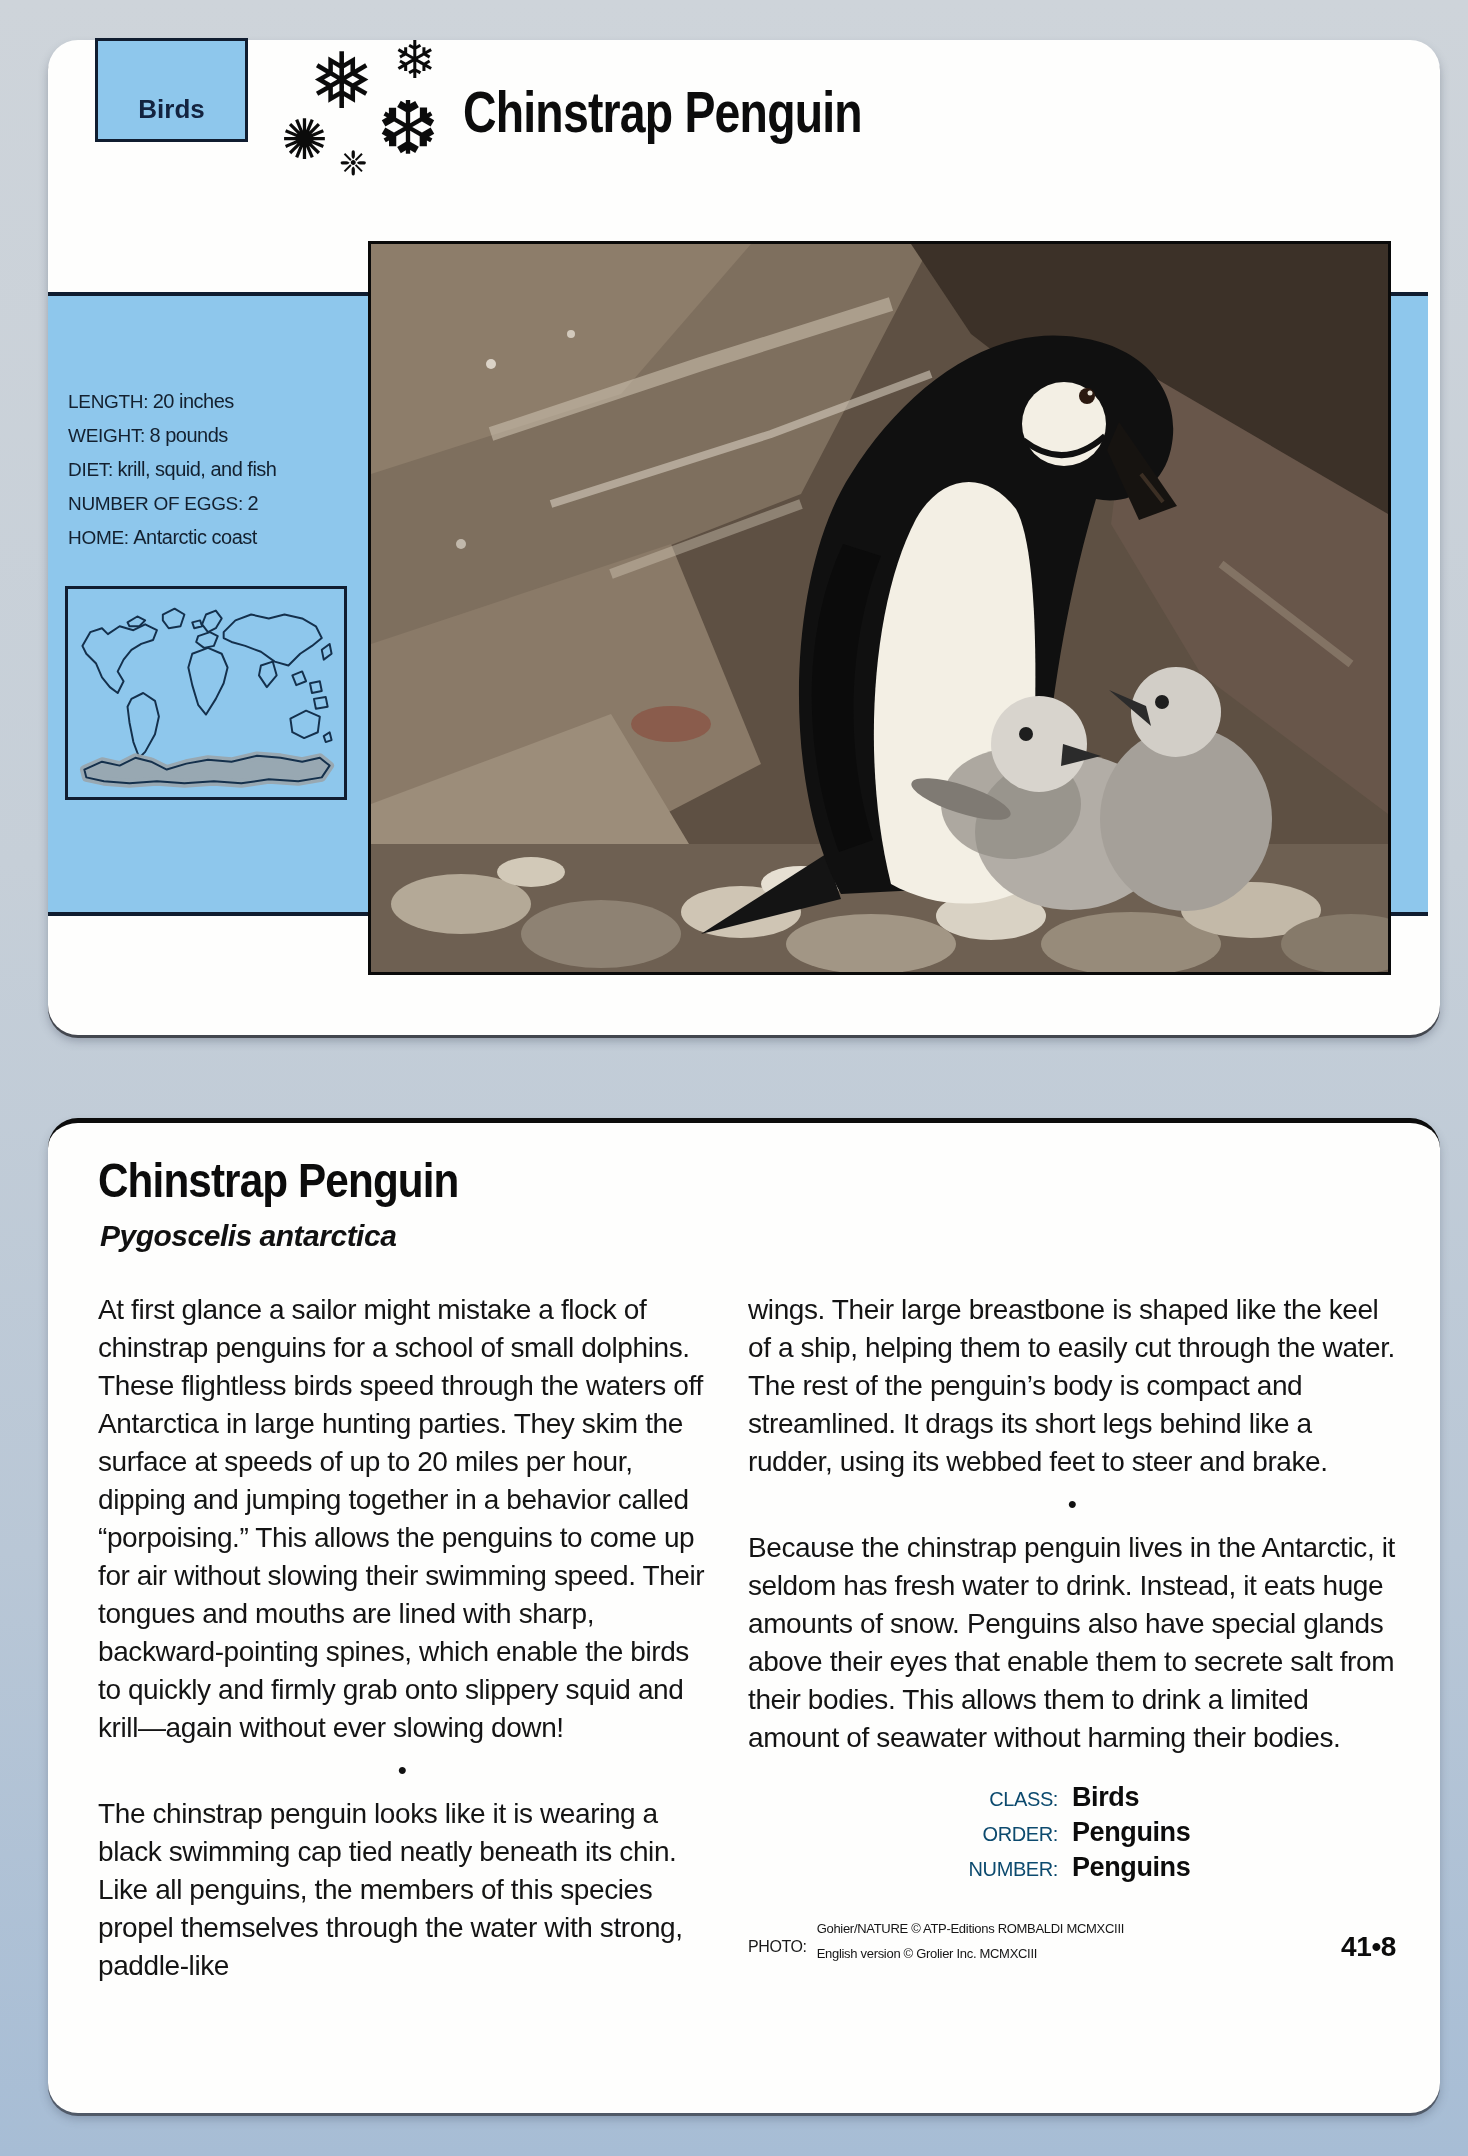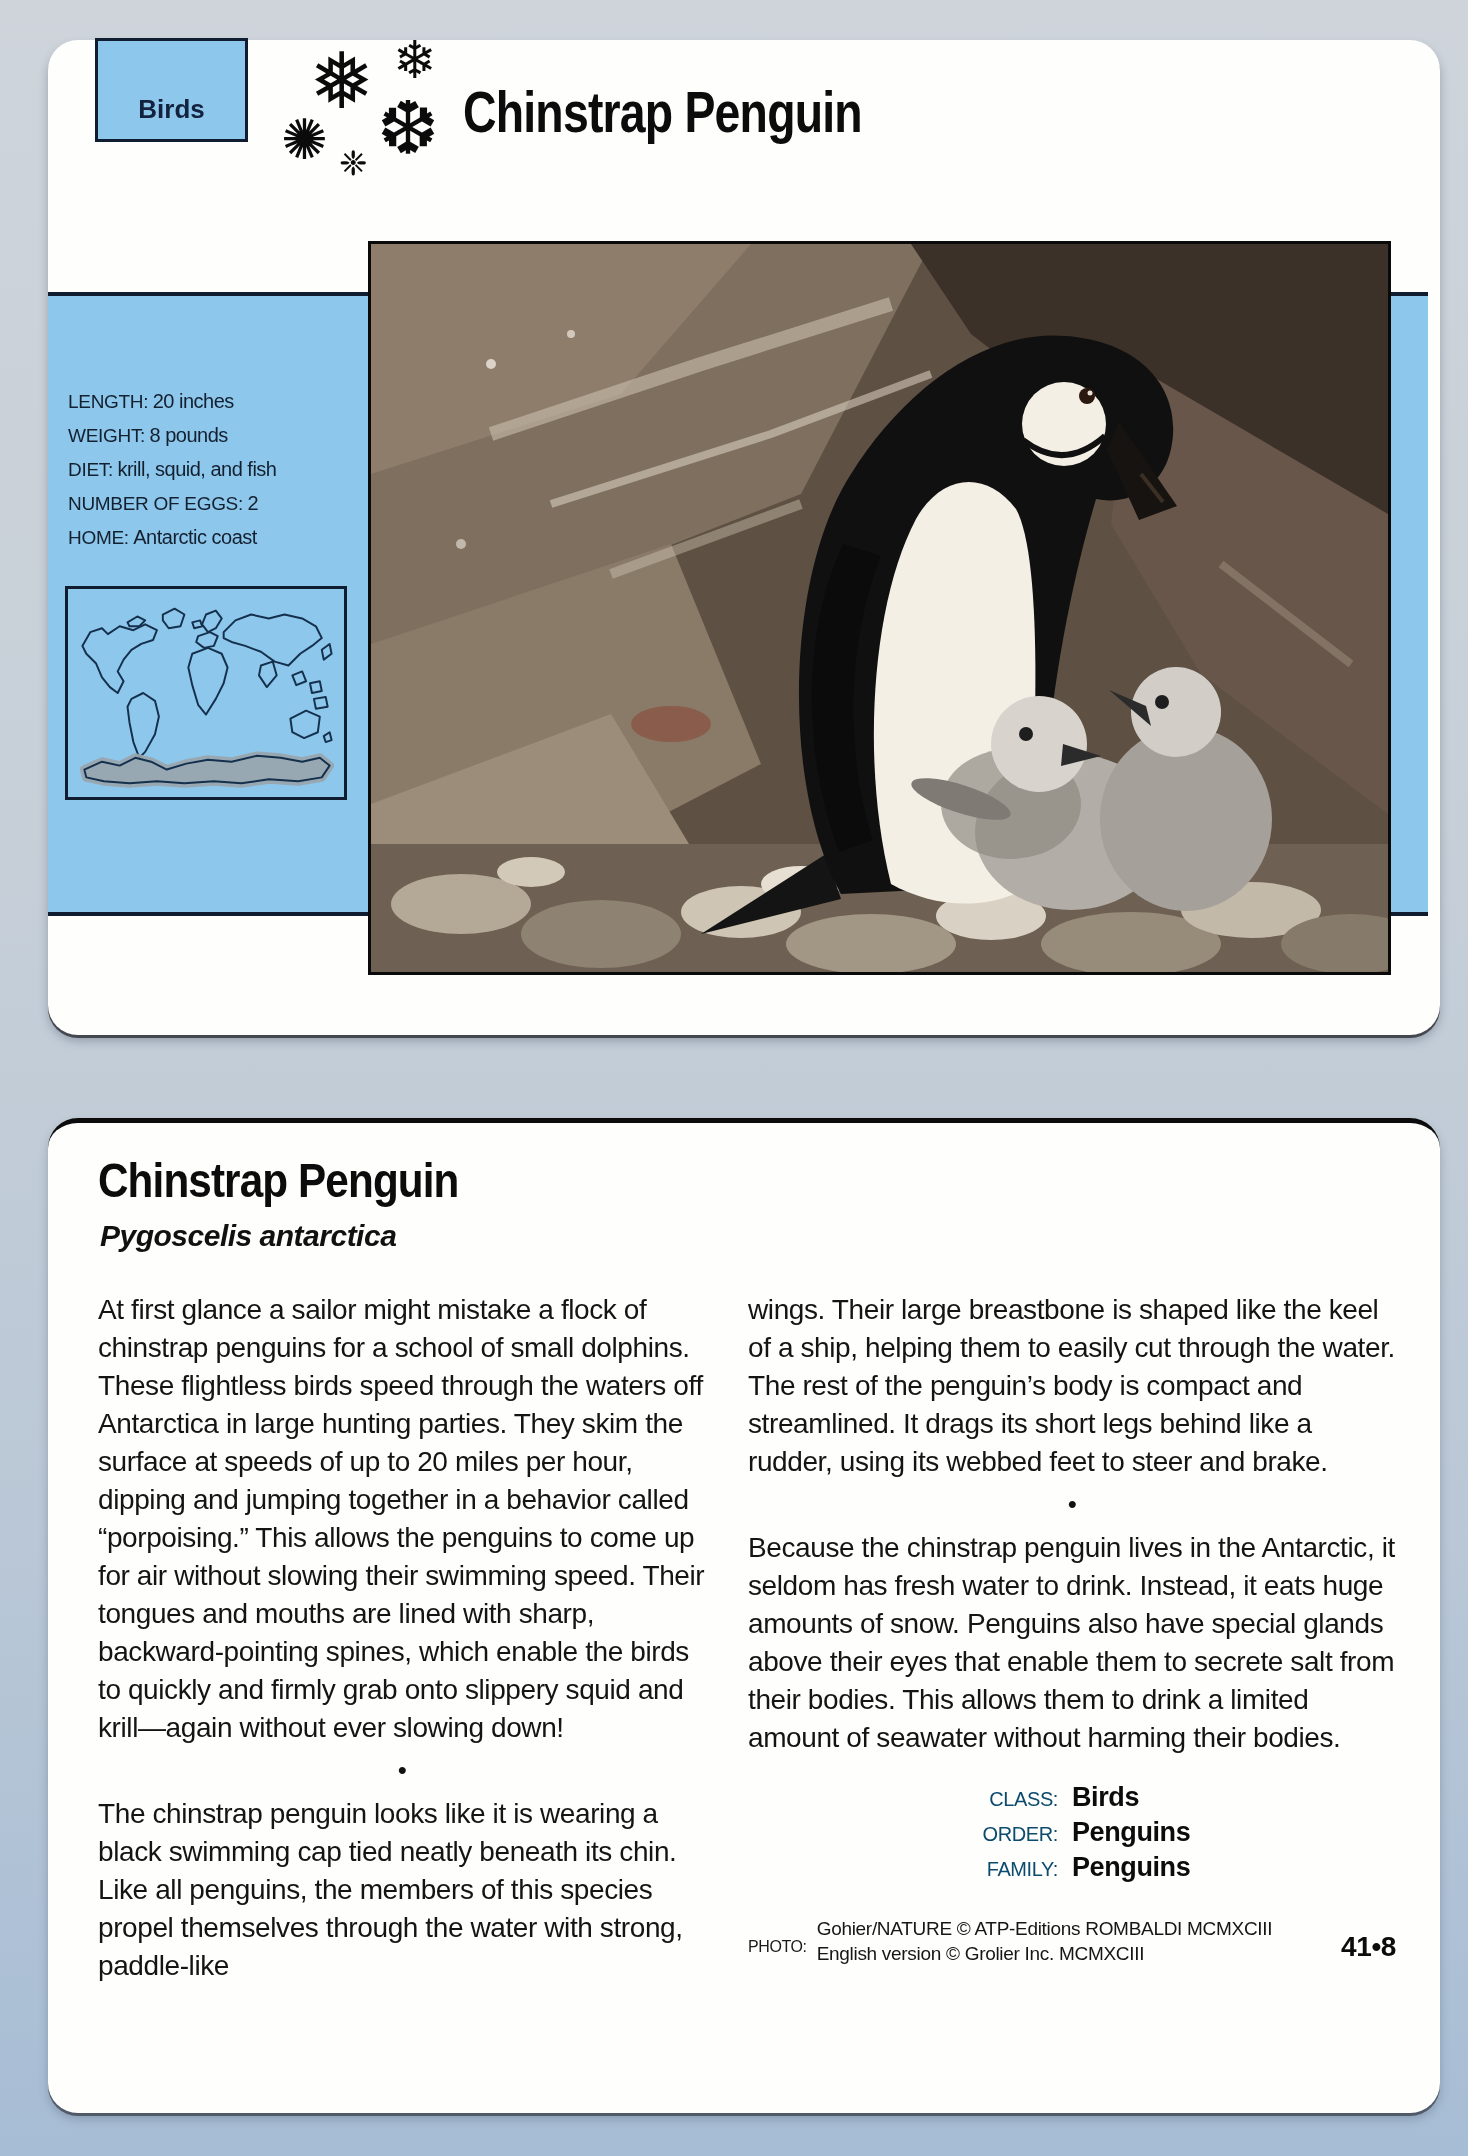--- a/index.html
+++ b/index.html
@@ -51,21 +51,21 @@
   .col p{margin:0;}
   .col1{left:50px;width:608px;}
   .col2{left:700px;width:648px;}
   .bullet-sep{text-align:center;font-size:26px;line-height:30px;margin:8px 0 10px 0;color:#111;}
   .classification{margin-top:24px;margin-left:198px;}
   .class-row{display:flex;align-items:baseline;line-height:33px;}
   .class-label{width:112px;text-align:right;font-size:20px;color:#0c4a6e;flex:none;}
   .class-value{font-size:27px;font-weight:bold;color:#0c0c0c;margin-left:14px;}
   .credits{margin-top:30px;display:flex;align-items:flex-end;}
   .credit-label{font-size:16px;color:#1a1a1a;margin-top:3px;flex:none;}
-  .credit-lines{margin-left:10px;font-size:19px;line-height:25px;color:#161616;letter-spacing:-.3px;}
+  .credit-lines{margin-left:10px;font-size:13px;line-height:25px;color:#161616;letter-spacing:-.3px;}
   .card-number{margin-left:auto;font-size:28px;font-weight:bold;color:#0c0c0c;white-space:nowrap;padding-top:6px;}
 </style>
 </head>
 <body>
 
 <div class="card card-front">
 
   <div class="blue-band" style="background:#8ec7ec;"></div>
 
   <div class="birds-box" style="background:#8ec7ec;">
@@ -238,21 +238,21 @@
     <div class="classification">
       <div class="class-row">
         <span class="class-label">CLASS:</span>
         <span class="class-value">Birds</span>
       </div>
       <div class="class-row">
         <span class="class-label">ORDER:</span>
         <span class="class-value">Penguins</span>
       </div>
       <div class="class-row">
-        <span class="class-label">FAMILY:</span>
+        <span class="class-label">NUMBER:</span>
         <span class="class-value">Penguins</span>
       </div>
     </div>
 
     <div class="credits">
       <span class="credit-label">PHOTO:</span>
       <div class="credit-lines">
         <div>Gohier/NATURE   © ATP-Editions ROMBALDI MCMXCIII</div>
         <div>English version © Grolier Inc. MCMXCIII</div>
       </div>

